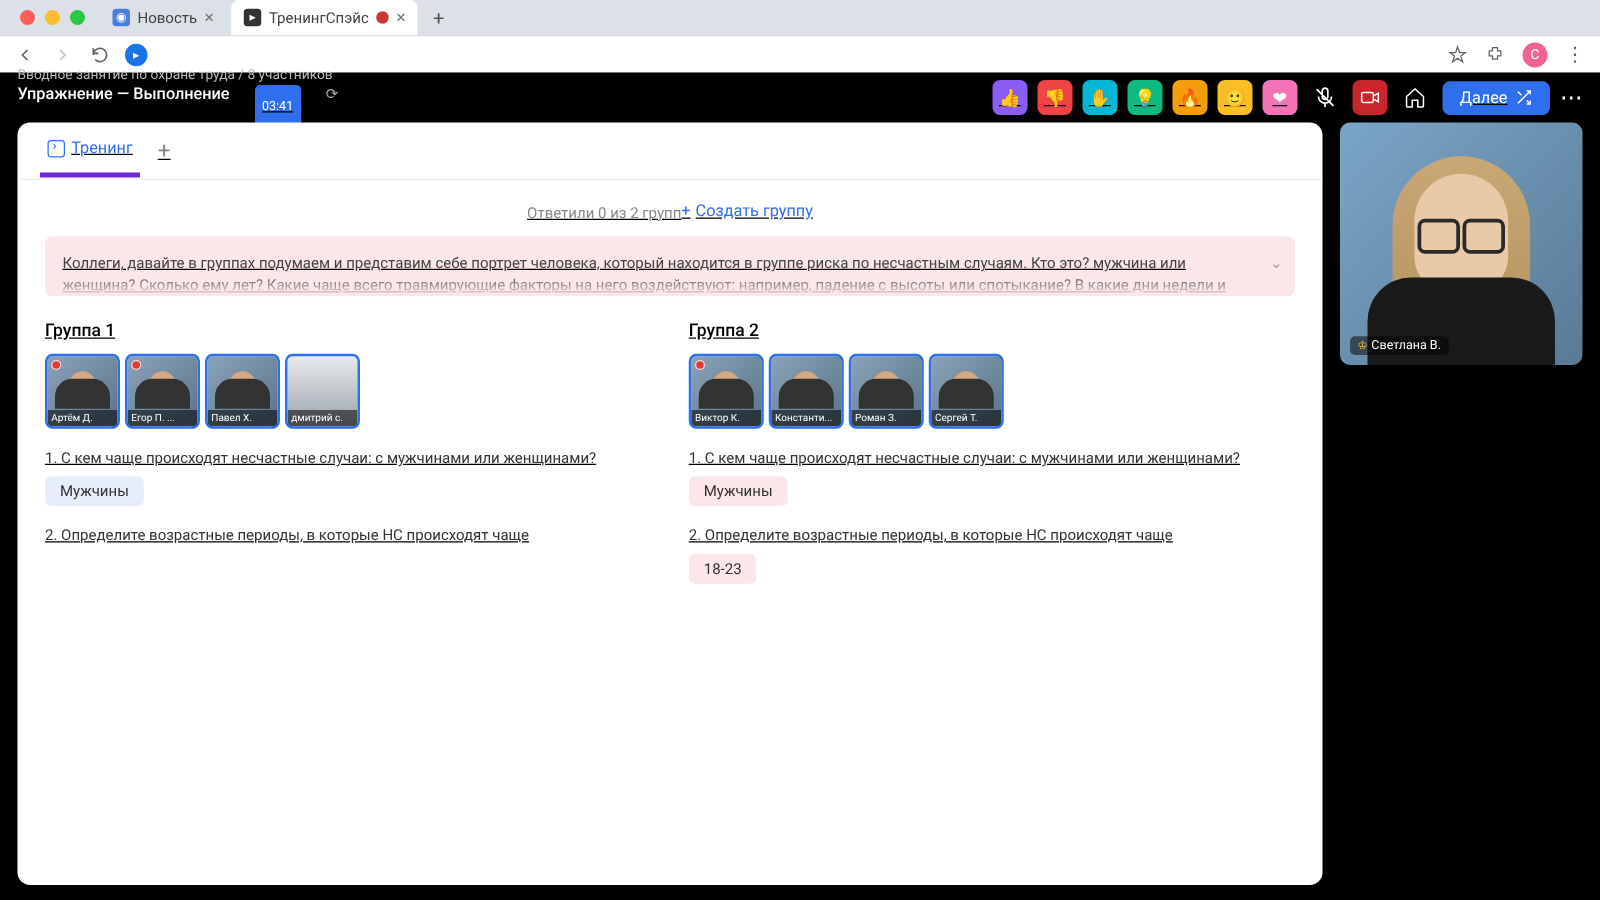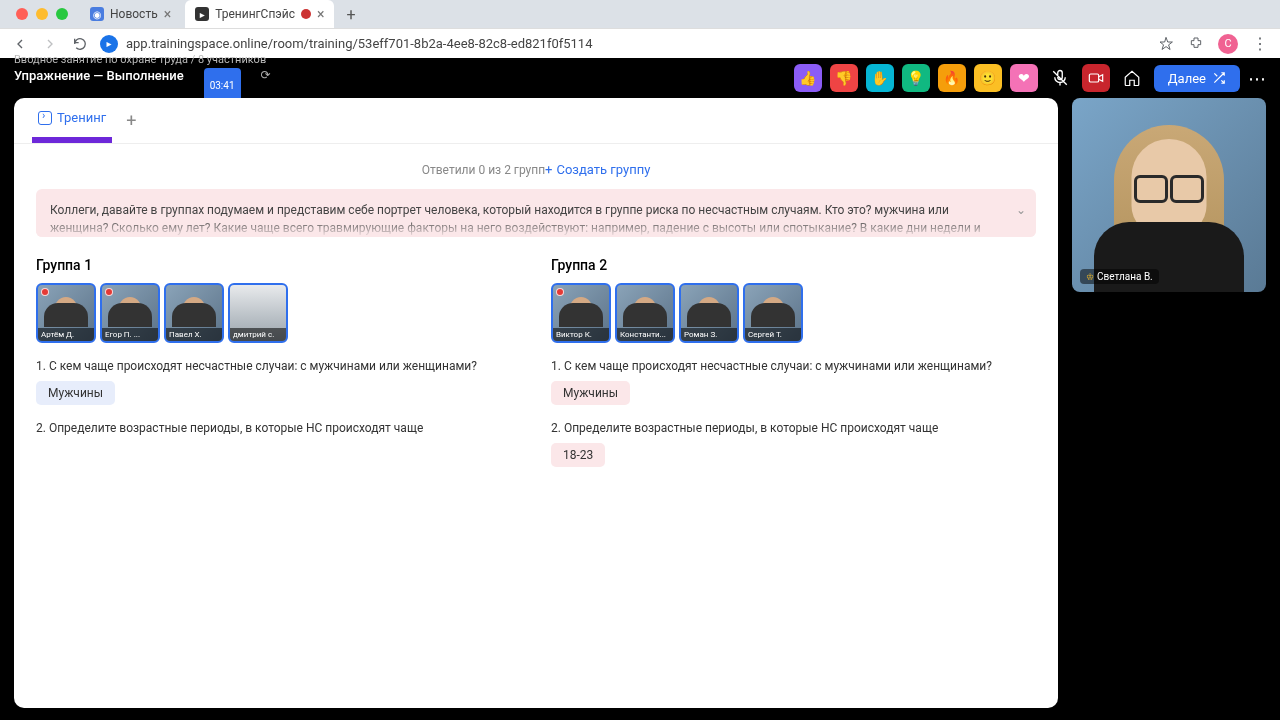--- a/index.html
+++ b/index.html
@@ -20,21 +20,21 @@
 .new-tab { color: #555; font-size: 16px; padding: 0 8px; cursor: pointer; }
 
 .addr-bar { background: #fff; height: 30px; display: flex; align-items: center; padding: 0 12px; gap: 12px; border-top: 1px solid #ddd; }
 .nav-icons { display: flex; gap: 14px; color: #5f6368; }
 .nav-ico { width: 16px; height: 16px; cursor: pointer; }
 .url-field { flex: 1; display: flex; align-items: center; gap: 8px; font-size: 13px; color: #444; }
 .site-ico { width: 18px; height: 18px; border-radius: 50%; background: #1a73e8; color: #fff; display: flex; align-items: center; justify-content: center; font-size: 10px; }
 .addr-actions { display: flex; gap: 14px; color: #5f6368; align-items: center; }
 .avatar-ico { width: 20px; height: 20px; border-radius: 50%; background: #f06292; color: #fff; display: flex; align-items: center; justify-content: center; font-size: 11px; }
 
-.app { background: #000; height: 662px; position: relative; }
+.app { background: #000; height: 662px; position: relative; text-decoration: underline; }
 
 .app-header { height: 40px; display: flex; align-items: center; justify-content: space-between; padding: 0 14px; color: #fff; }
 .app-header-left { font-size: 12px; }
 .breadcrumb { color: #bbb; font-size: 11px; margin-bottom: 2px; }
 .exercise-row { display: flex; gap: 20px; }
 .exercise-title { font-size: 13px; font-weight: 500; }
 .timer { background: #2f6fed; padding: 12px 6px; border-radius: 4px; font-size: 10px; }
 .refresh-ico { color: #aaa; cursor: pointer; }
 
 .app-header-right { display: flex; align-items: center; gap: 8px; }
@@ -62,21 +62,21 @@
 .person-hair::before { content: ""; position: absolute; top: 40px; left: 18px; width: 74px; height: 50px; background: #e8c9a8; border-radius: 10px 10px 25px 25px; }
 .person-glasses { position: absolute; top: 58px; left: 50%; transform: translateX(-50%); width: 70px; height: 22px; }
 .person-glasses::before, .person-glasses::after { content: ""; position: absolute; width: 28px; height: 22px; border: 3px solid #2a2a2a; border-radius: 6px; }
 .person-glasses::before { left: 0; }
 .person-glasses::after { right: 0; }
 .person-body { width: 150px; height: 70px; background: #1a1a1a; border-radius: 35px 35px 0 0; position: absolute; bottom: 0; }
 .video-label { position: absolute; bottom: 8px; left: 8px; background: rgba(0,0,0,0.5); color: #fff; font-size: 10px; padding: 2px 6px; border-radius: 4px; display: flex; align-items: center; gap: 3px; }
 .crown-ico { color: #fbbf24; font-size: 9px; }
 
 .tabs-row { display: flex; align-items: center; border-bottom: 1px solid #eee; padding: 0 18px; }
-.content-tab { padding: 12px 6px; font-size: 13px; color: #2f6fed; border-bottom: 6px solid #6d28d9; display: flex; align-items: center; gap: 5px; cursor: pointer; }
+.content-tab { padding: 12px 6px; font-size: 13px; color: #2f6fed; border-bottom: 4px solid #6d28d9; display: flex; align-items: center; gap: 5px; cursor: pointer; }
 .tab-ico-sq { width: 14px; height: 14px; border: 1.5px solid #2f6fed; border-radius: 3px; position: relative; }
 .tab-ico-sq::after { content: "›"; position: absolute; top: -3px; left: 3px; font-size: 11px; }
 .add-tab { color: #888; font-size: 18px; padding: 12px 14px; cursor: pointer; }
 
 .panel-body { padding: 18px 22px; }
 .progress-row { display: flex; justify-content: center; align-items: center; margin-bottom: 12px; }
 .progress-text { color: #888; font-size: 12px; }
 .create-group { color: #2f6fed; font-size: 13px; cursor: pointer; display: flex; align-items: center; gap: 4px; }
 .section-title { font-size: 20px; font-weight: 500; margin-bottom: 16px; }
 
@@ -131,21 +131,20 @@
         </svg>
       <svg class="nav-ico" viewBox="0 0 24 24" style="opacity:.4">
           <path d="M9 18l6-6-6-6" stroke="#5f6368" stroke-width="2" fill="none"></path>
         </svg>
       <svg class="nav-ico" viewBox="0 0 24 24">
           <path d="M4 12a8 8 0 1 1 2.3 5.6M4 4v6h6" stroke="#5f6368" stroke-width="2" fill="none"></path>
         </svg>
     </div>
     <div class="url-field">
       <div class="site-ico">▸</div>
-      <span>app.trainingspace.online/room/training/53eff701-8b2a-4ee8-82c8-ed821f0f5114</span>
     </div>
     <div class="addr-actions">
       <svg class="nav-ico" viewBox="0 0 24 24">
           <path d="M12 2l2.6 7h7l-5.7 4.3 2.2 7-6-4.4-6 4.3 2.2-7L3 9h7z" stroke="#5f6368" stroke-width="1.5" fill="none"></path>
         </svg>
       <svg class="nav-ico" viewBox="0 0 24 24">
           <path d="M9 3h6v4h4v6h-4v4H9v-4H5V7h4z" stroke="#5f6368" stroke-width="1.5" fill="none"></path>
         </svg>
       <div class="avatar-ico">C</div>
       <span style="color:#5f6368;font-size:16px;">⋮</span>

